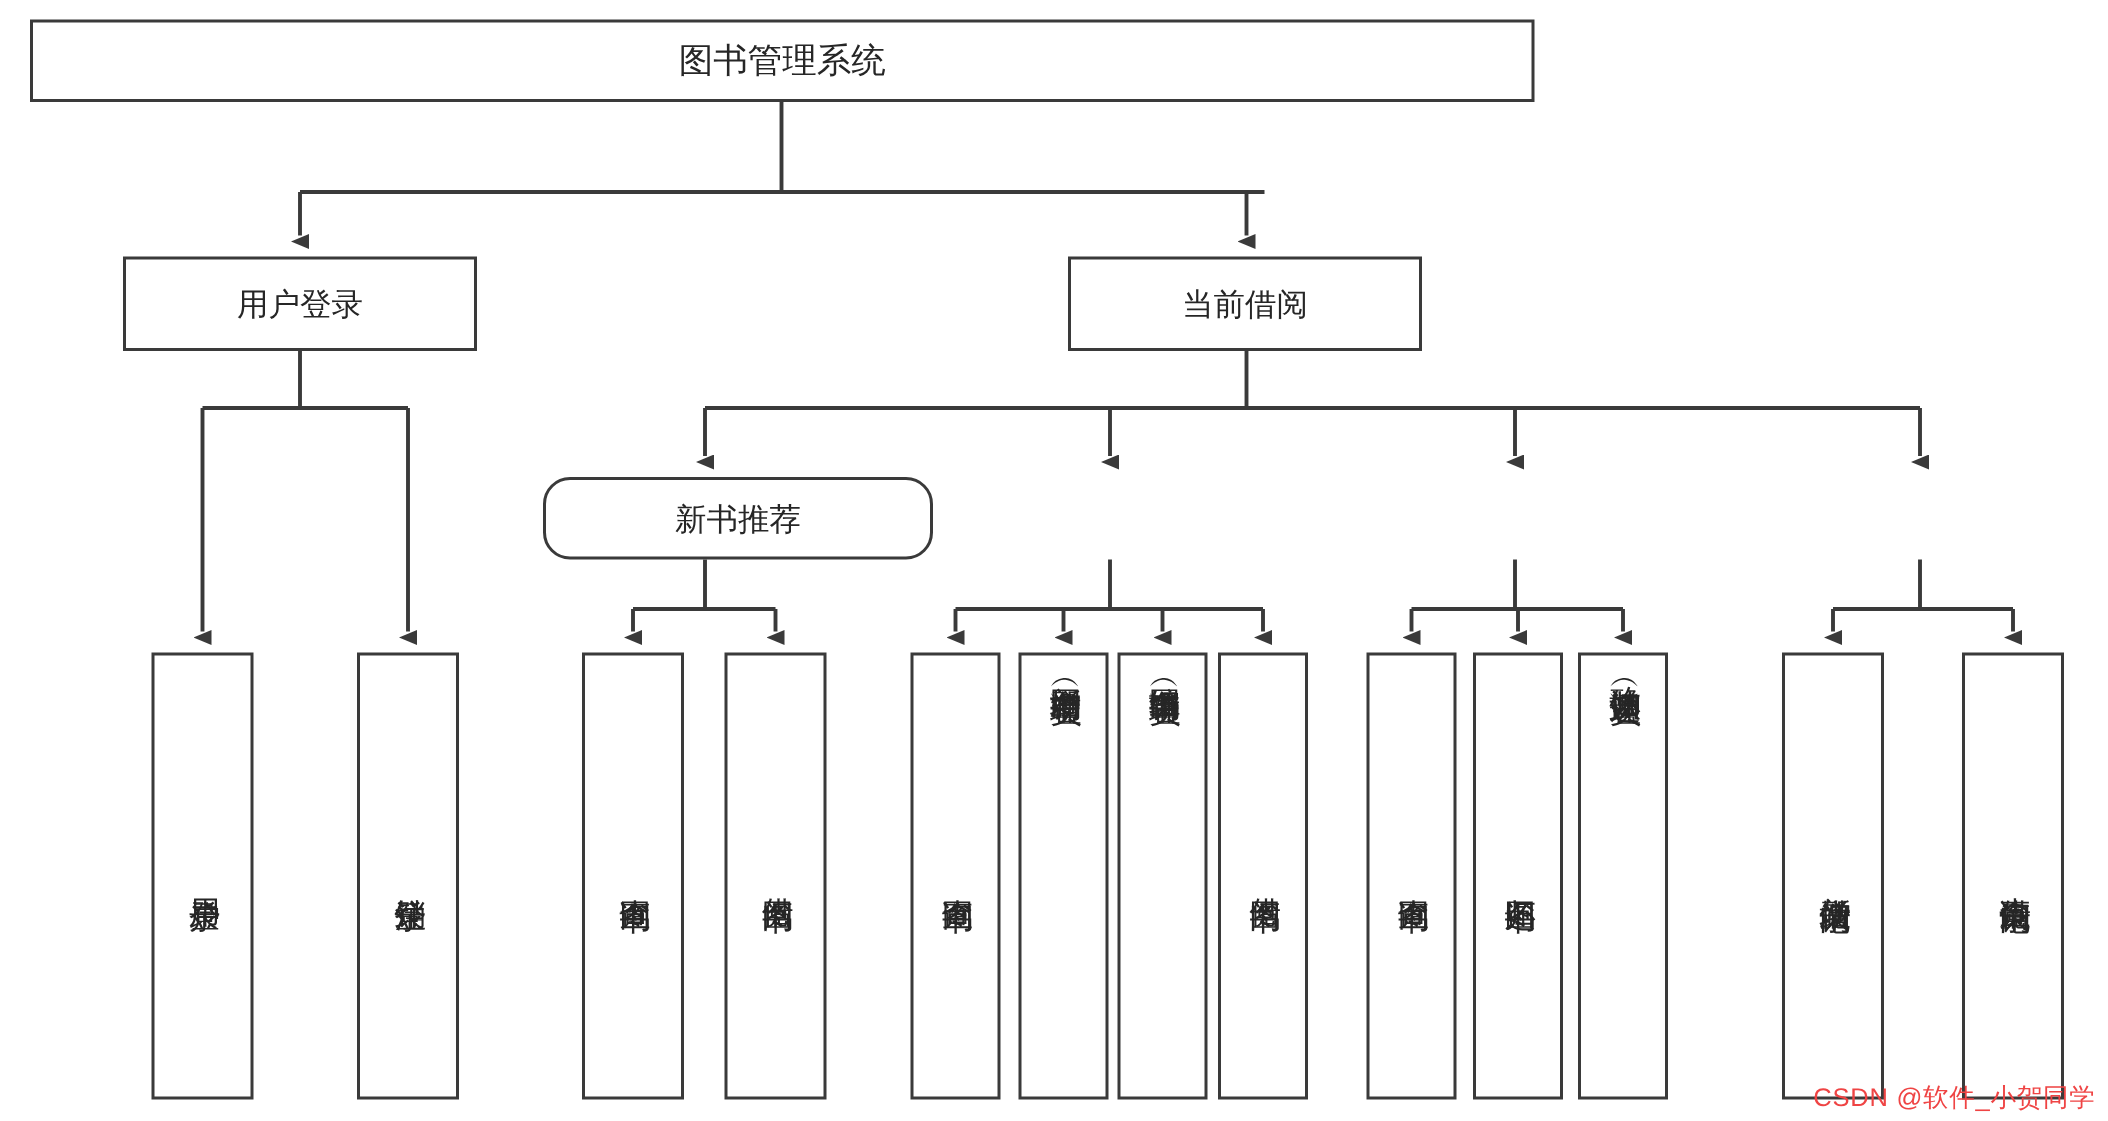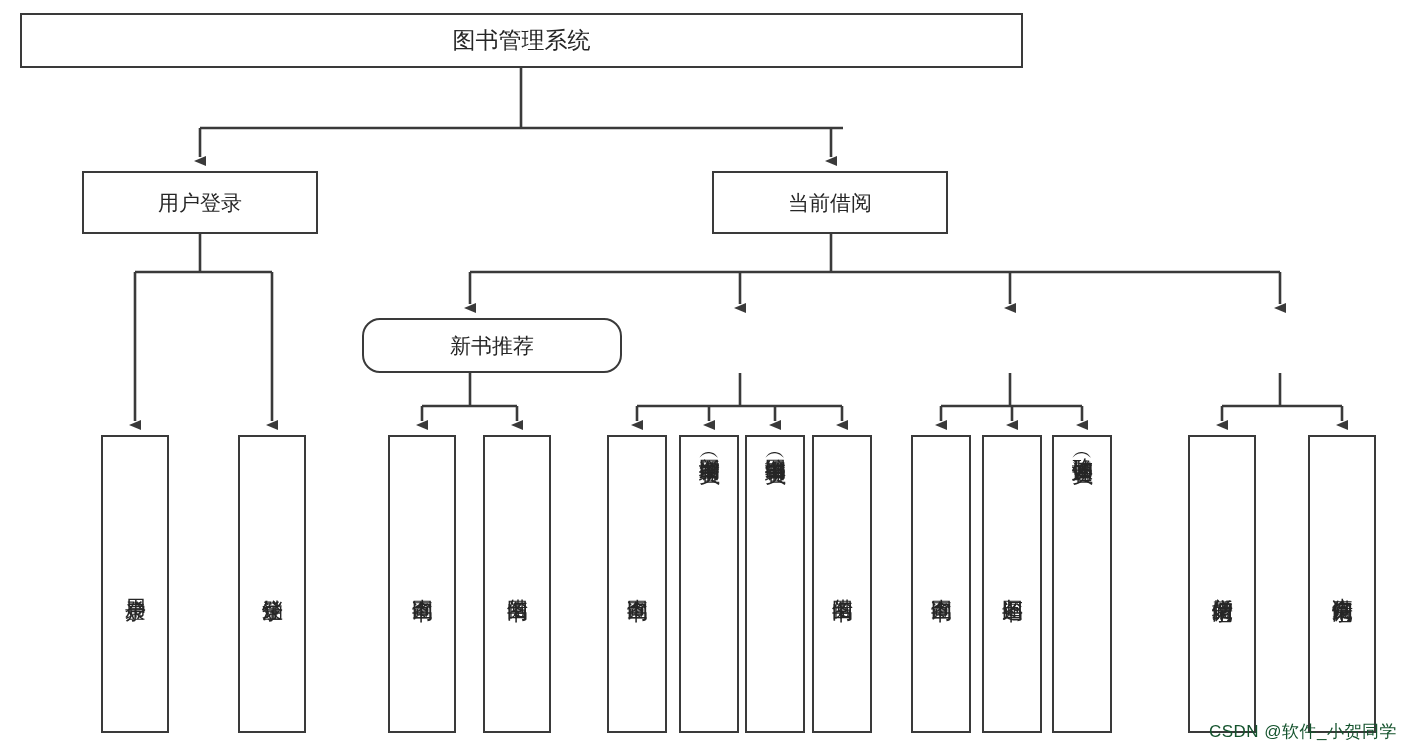--- a/index.html
+++ b/index.html
@@ -67,21 +67,21 @@
   }
   .leaf-inner.top {
     align-items: flex-start;
     padding-top: 4px;
   }
   .watermark {
     position: absolute;
     right: 8px;
     bottom: 4px;
     font-size: 17px;
-    color: #14532d;
+    color: #ef4444;
     letter-spacing: 0.5px;
     white-space: nowrap;
   }
 </style>
 </head>
 <body>
 
 <div id="canvas">
 
   <svg class="wires" viewBox="0 0 1405 747" xmlns="http://www.w3.org/2000/svg">

